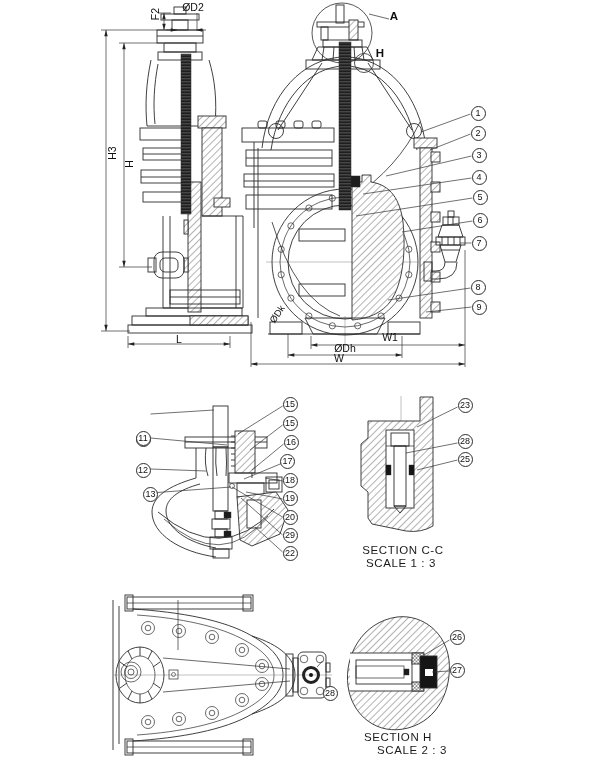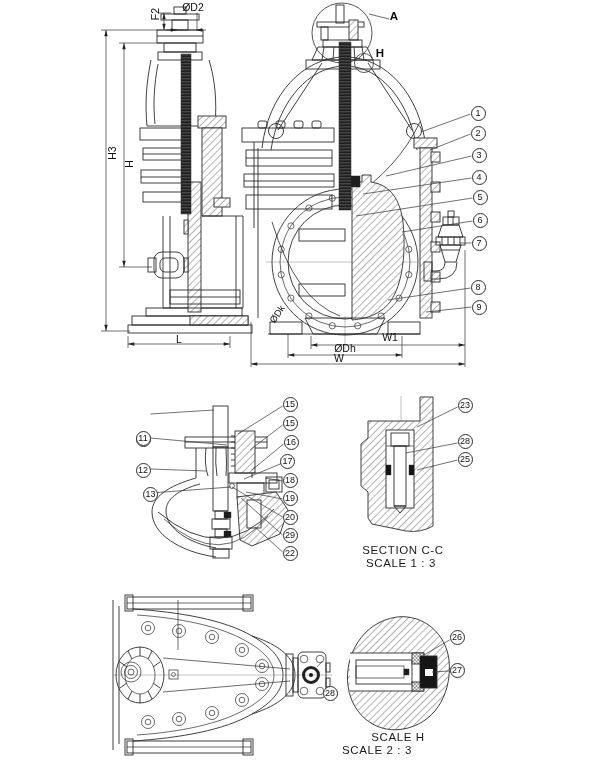--- a/index.html
+++ b/index.html
@@ -423,22 +423,22 @@
 <div class="lbl" style="left:179px;top:339px">L</div>
 <div class="lbl big" style="left:394px;top:16px">A</div>
 <div class="lbl big" style="left:380px;top:53px">H</div>
 <div class="lbl rot45" style="left:277px;top:314px">ØDk</div>
 <div class="lbl" style="left:390px;top:337px">W1</div>
 <div class="lbl" style="left:345px;top:348px">ØDh</div>
 <div class="lbl" style="left:339px;top:358px">W</div>
 
 <div class="cap" style="left:403px;top:550px">SECTION C-C</div>
 <div class="cap" style="left:401px;top:563px">SCALE 1 : 3</div>
-<div class="cap" style="left:398px;top:737px">SCALE H</div>
-<div class="cap" style="left:377px;top:750px">SCALE 2 : 3</div>
+<div class="cap" style="left:398px;top:737px">SECTION H</div>
+<div class="cap" style="left:412px;top:750px">SCALE 2 : 3</div>
 
 <div class="balloon" style="left:470.5px;top:105.5px">1</div>
 <div class="balloon" style="left:470.5px;top:125.5px">2</div>
 <div class="balloon" style="left:471.5px;top:147.5px">3</div>
 <div class="balloon" style="left:471.5px;top:169.5px">4</div>
 <div class="balloon" style="left:472.5px;top:189.5px">5</div>
 <div class="balloon" style="left:472.5px;top:212.5px">6</div>
 <div class="balloon" style="left:471.5px;top:235.5px">7</div>
 <div class="balloon" style="left:470.5px;top:279.5px">8</div>
 <div class="balloon" style="left:471.5px;top:299.5px">9</div>

